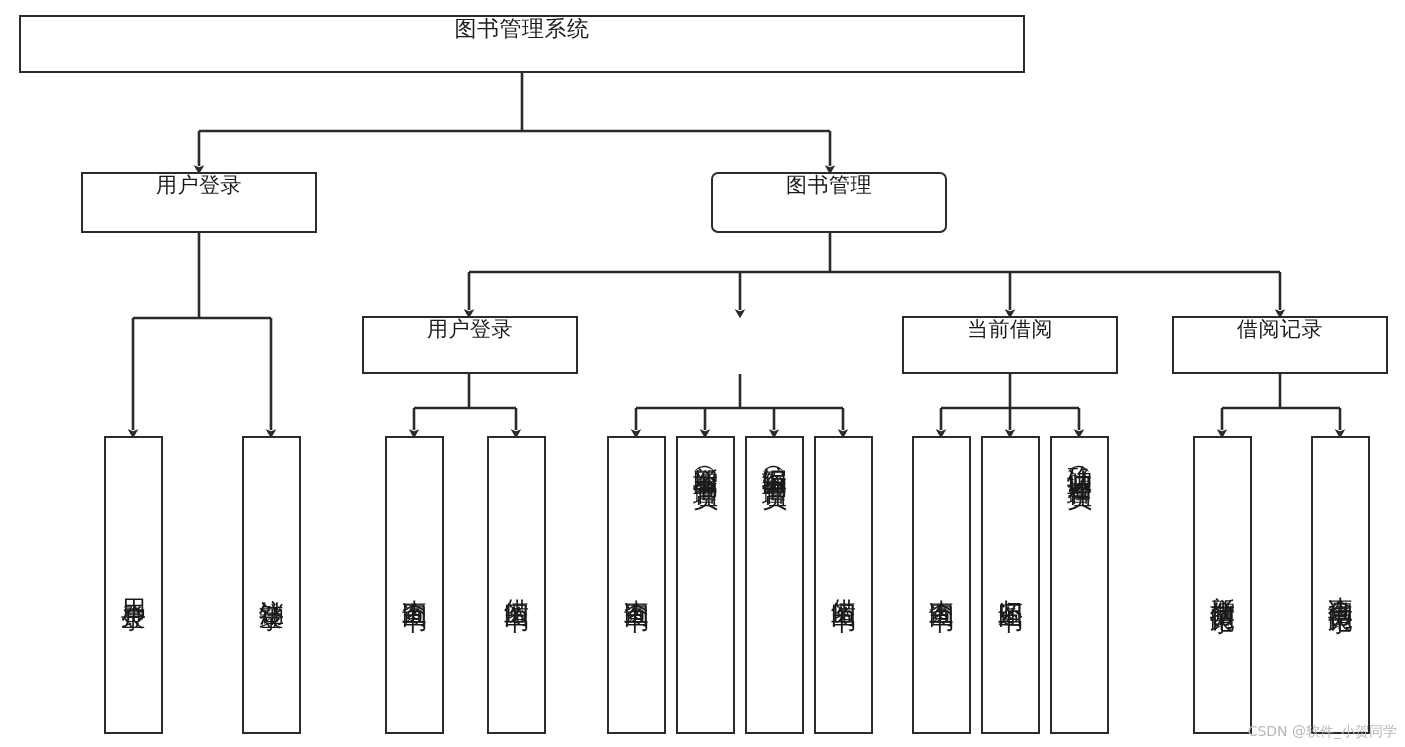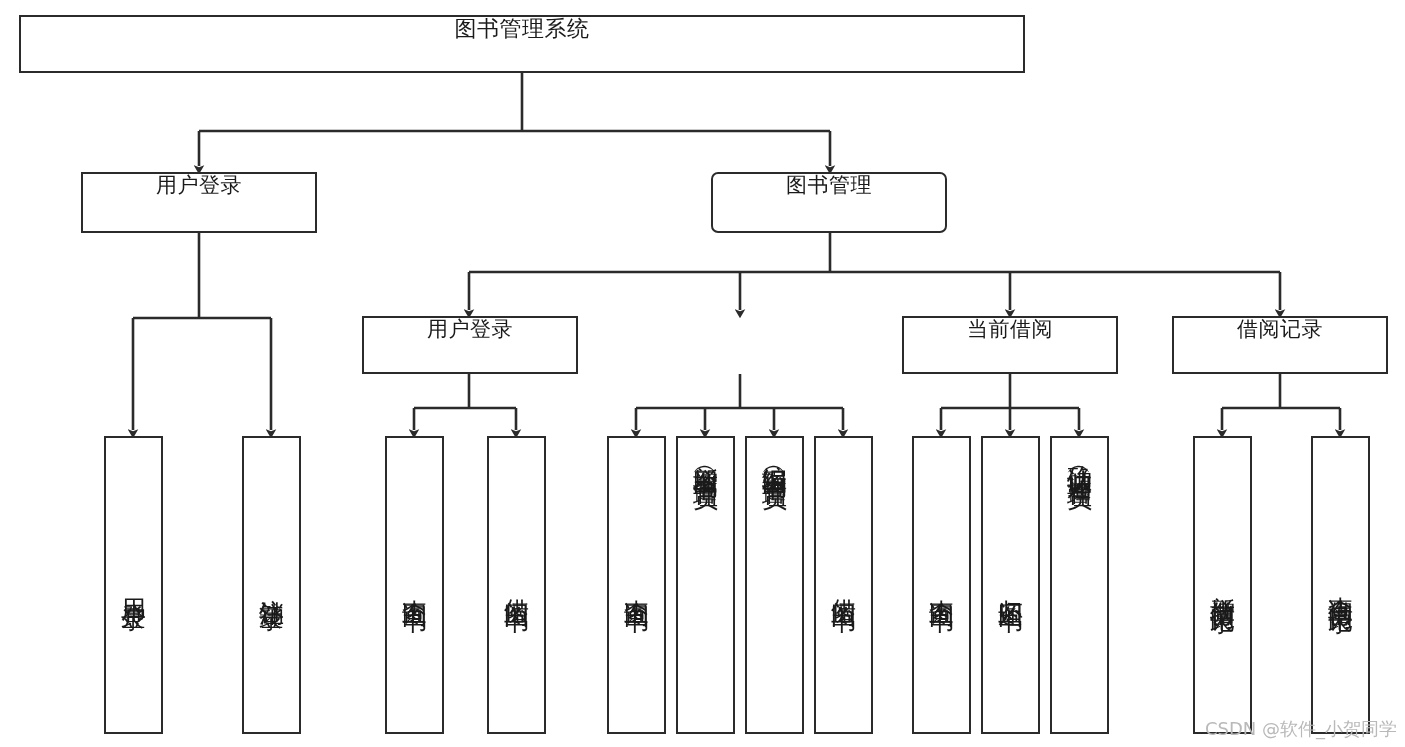--- a/index.html
+++ b/index.html
@@ -66,21 +66,21 @@
     white-space: nowrap;
   }
   .node.vert.centered {
     align-items: center;
     padding-top: 0;
   }
   .watermark {
     position: absolute;
     right: 8px;
     bottom: 6px;
-    font-size: 18px;
+    font-size: 14px;
     color: #b9b9b9;
     z-index: 5;
     white-space: nowrap;
     font-family: "DejaVu Sans", "Liberation Sans", sans-serif;
   }
 </style>
 </head>
 <body>
 
 <div id="diagram-root">

